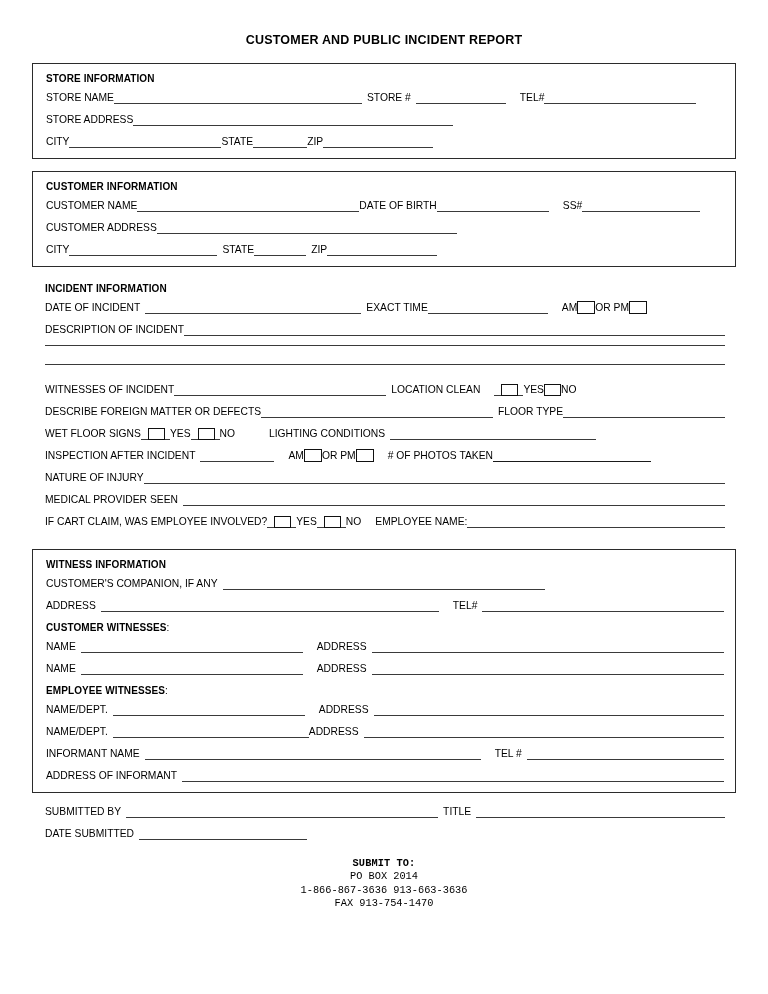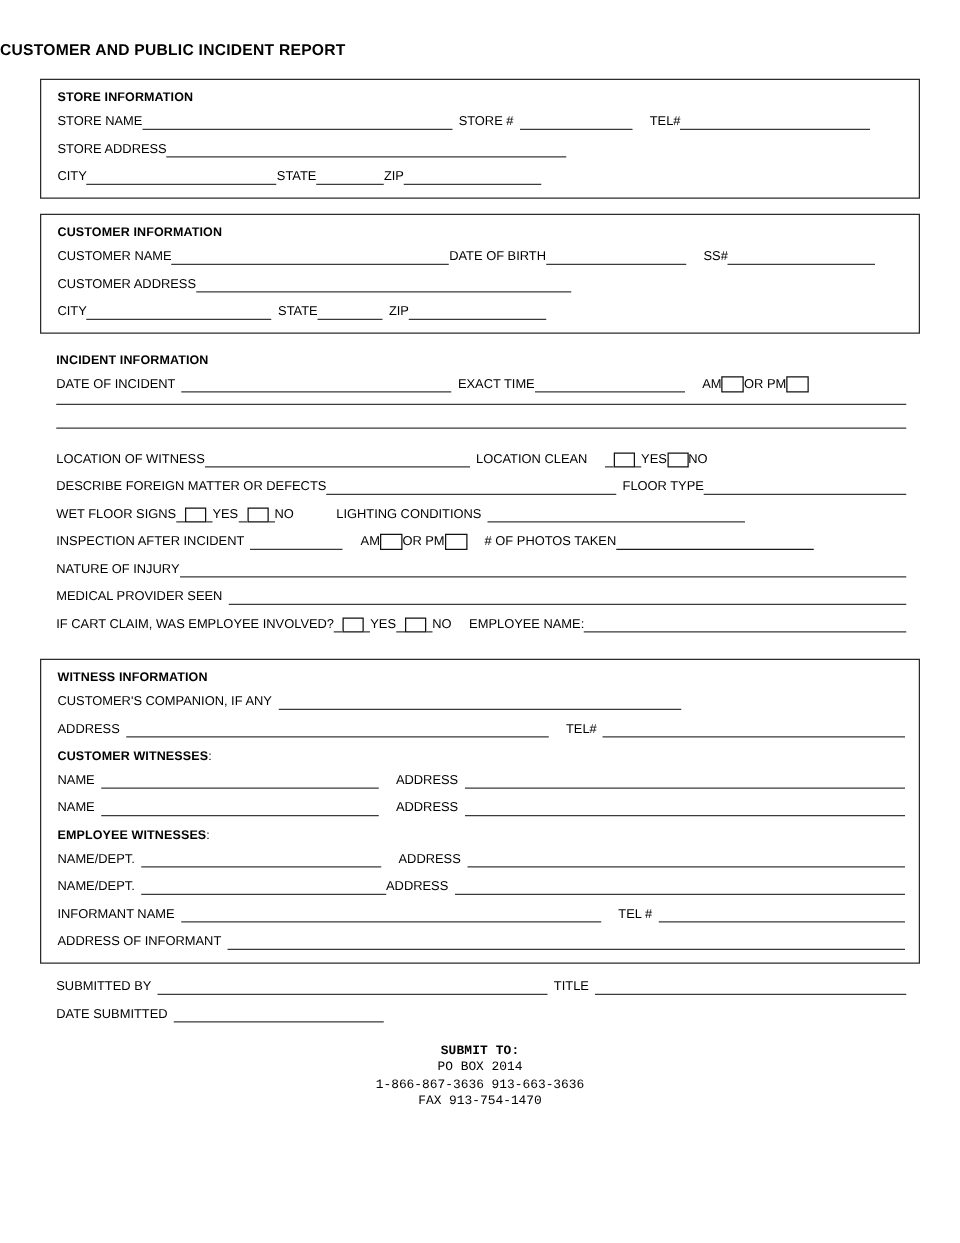--- a/index.html
+++ b/index.html
@@ -19,21 +19,21 @@
 
   .page {
     width: 768px;
     height: 994px;
     padding: 0;
     position: relative;
   }
 
   
   .doc-title {
-    text-align: left;
+    text-align: center;
     font-size: 12.5px;
     font-weight: bold;
     letter-spacing: 0.2px;
     margin: 0;
     padding-top: 33px;
     padding-bottom: 16px;
   }
 
   
   .box {
@@ -227,26 +227,30 @@
       <span class="lbl">EXACT TIME</span>
       <span class="ln" style="width:120px"></span>
       <span class="sp-wide"></span>
       <span class="lbl">AM</span>
       <span class="cb cb-tall"></span>
       <span class="lbl">OR PM</span>
       <span class="cb cb-tall"></span>
       <span class="filler"></span>
     </div>
 
+    <div class="row">
+      <span class="lbl">DESCRIPTION OF INCIDENT</span>
+      <span class="ln-grow"></span>
+    </div>
 
     <div class="blank-line"></div>
     <div class="blank-line"></div>
 
     <div class="row">
-      <span class="lbl">LOCATION OF WITNESS</span>
+      <span class="lbl">WITNESSES OF INCIDENT</span>
       <span class="ln" style="width:212px"></span>
       <span class="sp"></span>
       <span class="lbl">LOCATION CLEAN</span>
       <span class="sp-wide"></span>
       <span class="cb-wrap">
         <span class="stub"></span>
         <span class="cb"></span>
         <span class="stub stub-sm"></span>
       </span>
       <span class="lbl">YES</span>

